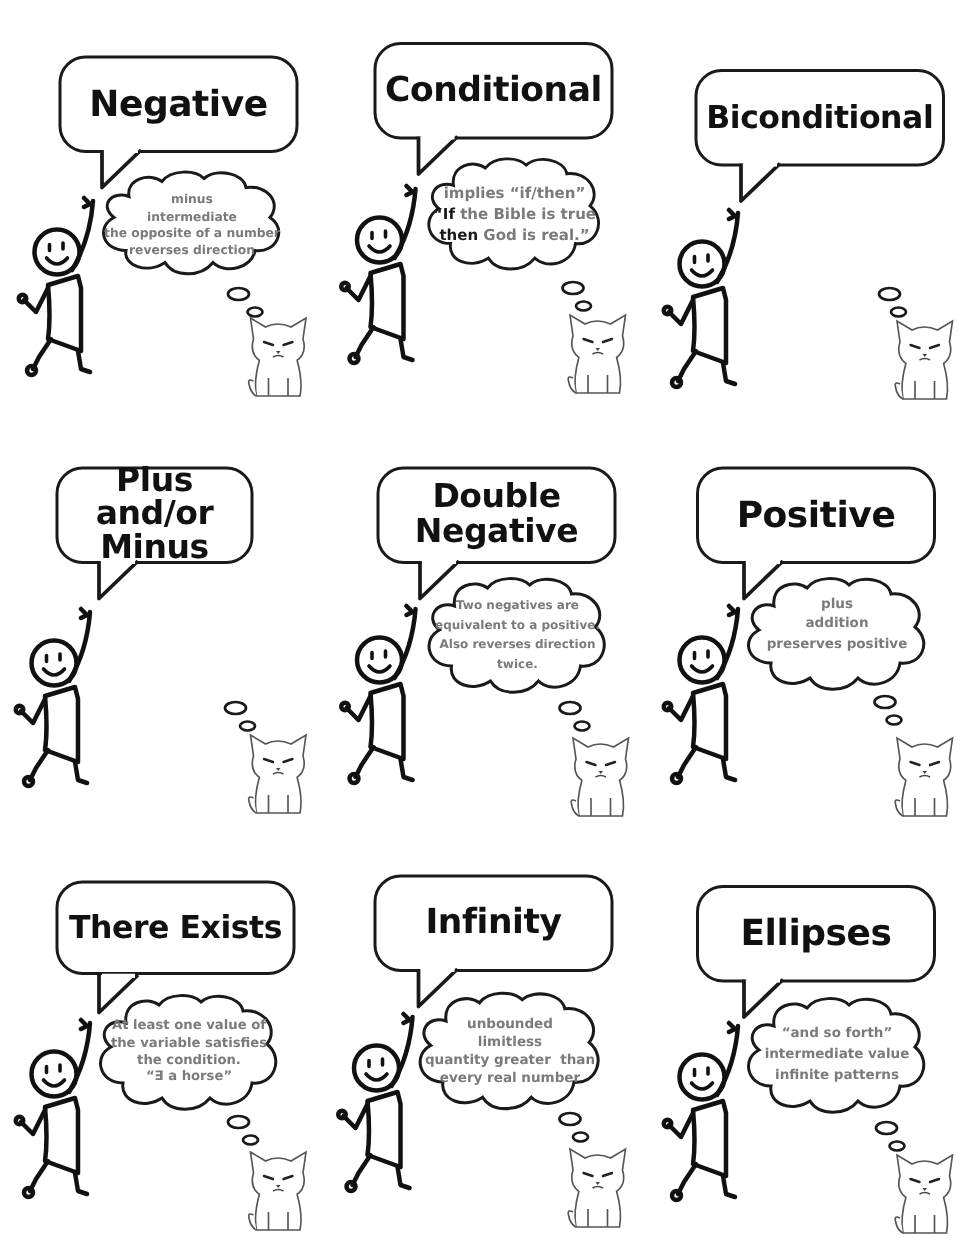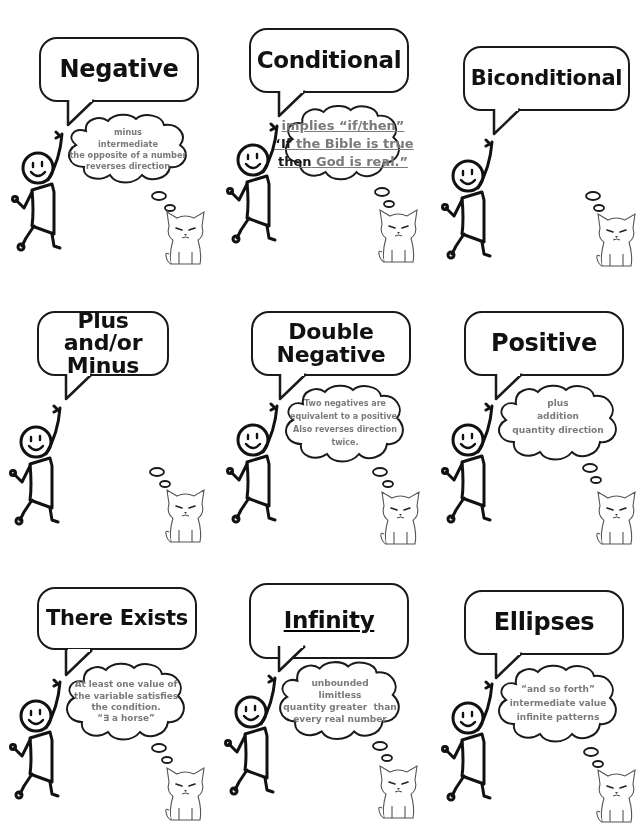--- a/index.html
+++ b/index.html
@@ -88,21 +88,21 @@
     <span class="speech-title" style="font-size:23px;">Conditional</span>
   </div>
   <svg class="tail" style="left:62px;top:90px;" width="40" height="30" viewBox="0 0 40 30">
     <path d="M4,1 L4,26 L30,1" fill="#fff" stroke="#1a1a1a" stroke-width="2.5" stroke-linejoin="round"></path>
     <line x1="6" y1="1.5" x2="28" y2="1.5" stroke="#fff" stroke-width="3"></line>
   </svg>
   <div class="cloud" style="left:68px;top:103px;width:124px;height:80px;">
     <svg width="124" height="80" viewBox="0 0 128 80">
       <path d="M22,20 C20,6 36,2 44,8 C50,0 66,0 72,6 C80,-1 98,2 100,12 C114,10 124,24 116,34 C128,44 120,62 106,60 C104,74 86,78 78,70 C70,80 52,80 46,70 C34,78 18,72 20,60 C4,60 0,42 12,36 C2,28 10,16 22,20 Z" fill="#fff" stroke="#1a1a1a" stroke-width="2"></path>
     </svg>
-    <div class="cloud-text" style="font-size:13px;padding-top:2px;text-decoration:underline;">
+    <div class="cloud-text" style="font-size:10px;padding-top:2px;">
       <span class="line">implies “if/then”</span>
       <span class="line"><span class="em">“If</span> the Bible is true</span>
       <span class="line"><span class="em">then</span> God is real.”</span>
     </div>
   </div>
   <svg class="bubbles" style="left:160px;top:186px;" width="30" height="24" viewBox="0 0 30 24">
     <ellipse cx="9" cy="6" rx="7" ry="4" fill="#fff" stroke="#1a1a1a" stroke-width="1.8"></ellipse>
     <ellipse cx="16" cy="18" rx="5" ry="3" fill="#fff" stroke="#1a1a1a" stroke-width="1.8"></ellipse>
   </svg>
   <svg class="figure" style="left:8px;top:122px;" width="60" height="122" viewBox="0 0 60 122">
@@ -290,21 +290,21 @@
     <path d="M4,1 L4,26 L30,1" fill="#fff" stroke="#1a1a1a" stroke-width="2.5" stroke-linejoin="round"></path>
     <line x1="6" y1="1.5" x2="28" y2="1.5" stroke="#fff" stroke-width="3"></line>
   </svg>
   <div class="cloud" style="left:68px;top:94px;width:128px;height:78px;">
     <svg width="128" height="78" viewBox="0 0 128 78">
       <path d="M22,20 C20,6 36,2 44,8 C50,0 66,0 72,6 C80,-1 98,2 100,12 C114,10 124,24 116,34 C128,44 120,60 106,58 C104,72 86,76 78,68 C70,78 52,78 46,68 C34,76 18,70 20,58 C4,58 0,42 12,36 C2,28 10,16 22,20 Z" fill="#fff" stroke="#1a1a1a" stroke-width="2"></path>
     </svg>
     <div class="cloud-text" style="font-size:9px;line-height:1.5;padding-bottom:12px;">
       <span class="line">plus</span>
       <span class="line">addition</span>
-      <span class="line">quantity direction</span>
+      <span class="line">preserves positive</span>
     </div>
   </div>
   <svg class="bubbles" style="left:155px;top:172px;" width="30" height="24" viewBox="0 0 30 24">
     <ellipse cx="9" cy="6" rx="7" ry="4" fill="#fff" stroke="#1a1a1a" stroke-width="1.8"></ellipse>
     <ellipse cx="15" cy="18" rx="5" ry="3" fill="#fff" stroke="#1a1a1a" stroke-width="1.8"></ellipse>
   </svg>
   <svg class="figure" style="left:10px;top:112px;" width="60" height="122" viewBox="0 0 60 122">
     <g fill="none" stroke="#111" stroke-width="3" stroke-linecap="round" stroke-linejoin="round">
       <path d="M50,2 L54,6 L50,8"></path>
       <circle cx="32" cy="38" r="15"></circle>
@@ -383,21 +383,21 @@
     <g stroke="#222" stroke-width="1.6" fill="none" stroke-linecap="round">
       <path d="M13,20 L19,22"></path>
         <path d="M32,20 L26,22"></path>
     </g>
     <path d="M21,26 L24,26 L22.5,28 Z" fill="#444"></path>
     <path d="M19,30 Q22.5,28 26,30" fill="none" stroke="#444" stroke-width="1"></path>
   </svg>
 </div>
 
 <div class="panel" style="left:213px;top:570px;">
-  <div class="speech" style="left:36px;top:13px;width:160px;height:76px;text-decoration:underline;">
+  <div class="speech" style="left:36px;top:13px;width:160px;height:65px;">
     <span class="speech-title" style="font-size:23px;">Infinity</span>
   </div>
   <svg class="tail" style="left:62px;top:75px;" width="40" height="30" viewBox="0 0 40 30">
     <path d="M4,1 L4,26 L30,1" fill="#fff" stroke="#1a1a1a" stroke-width="2.5" stroke-linejoin="round"></path>
     <line x1="6" y1="1.5" x2="28" y2="1.5" stroke="#fff" stroke-width="3"></line>
   </svg>
   <div class="cloud" style="left:62px;top:90px;width:130px;height:82px;">
     <svg width="130" height="82" viewBox="0 0 128 80">
       <path d="M22,20 C20,6 36,2 44,8 C50,0 66,0 72,6 C80,-1 98,2 100,12 C114,10 124,24 116,34 C128,44 120,62 106,60 C104,74 86,78 78,70 C70,80 52,80 46,70 C34,78 18,72 20,60 C4,60 0,42 12,36 C2,28 10,16 22,20 Z" fill="#fff" stroke="#1a1a1a" stroke-width="2"></path>
     </svg>

